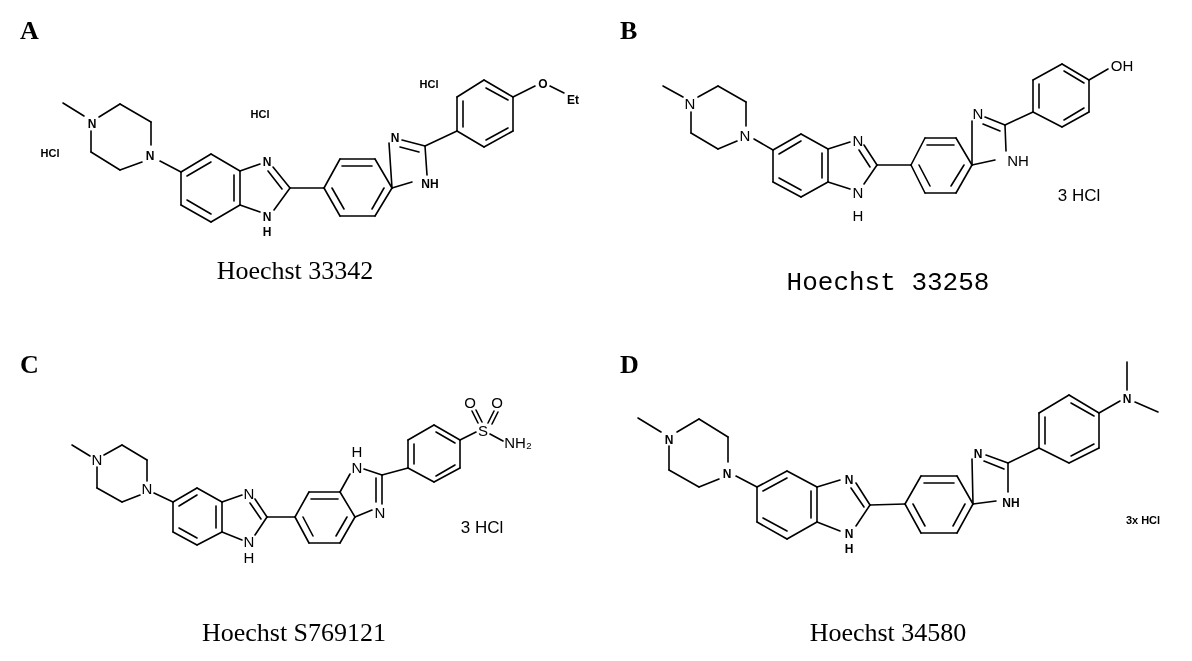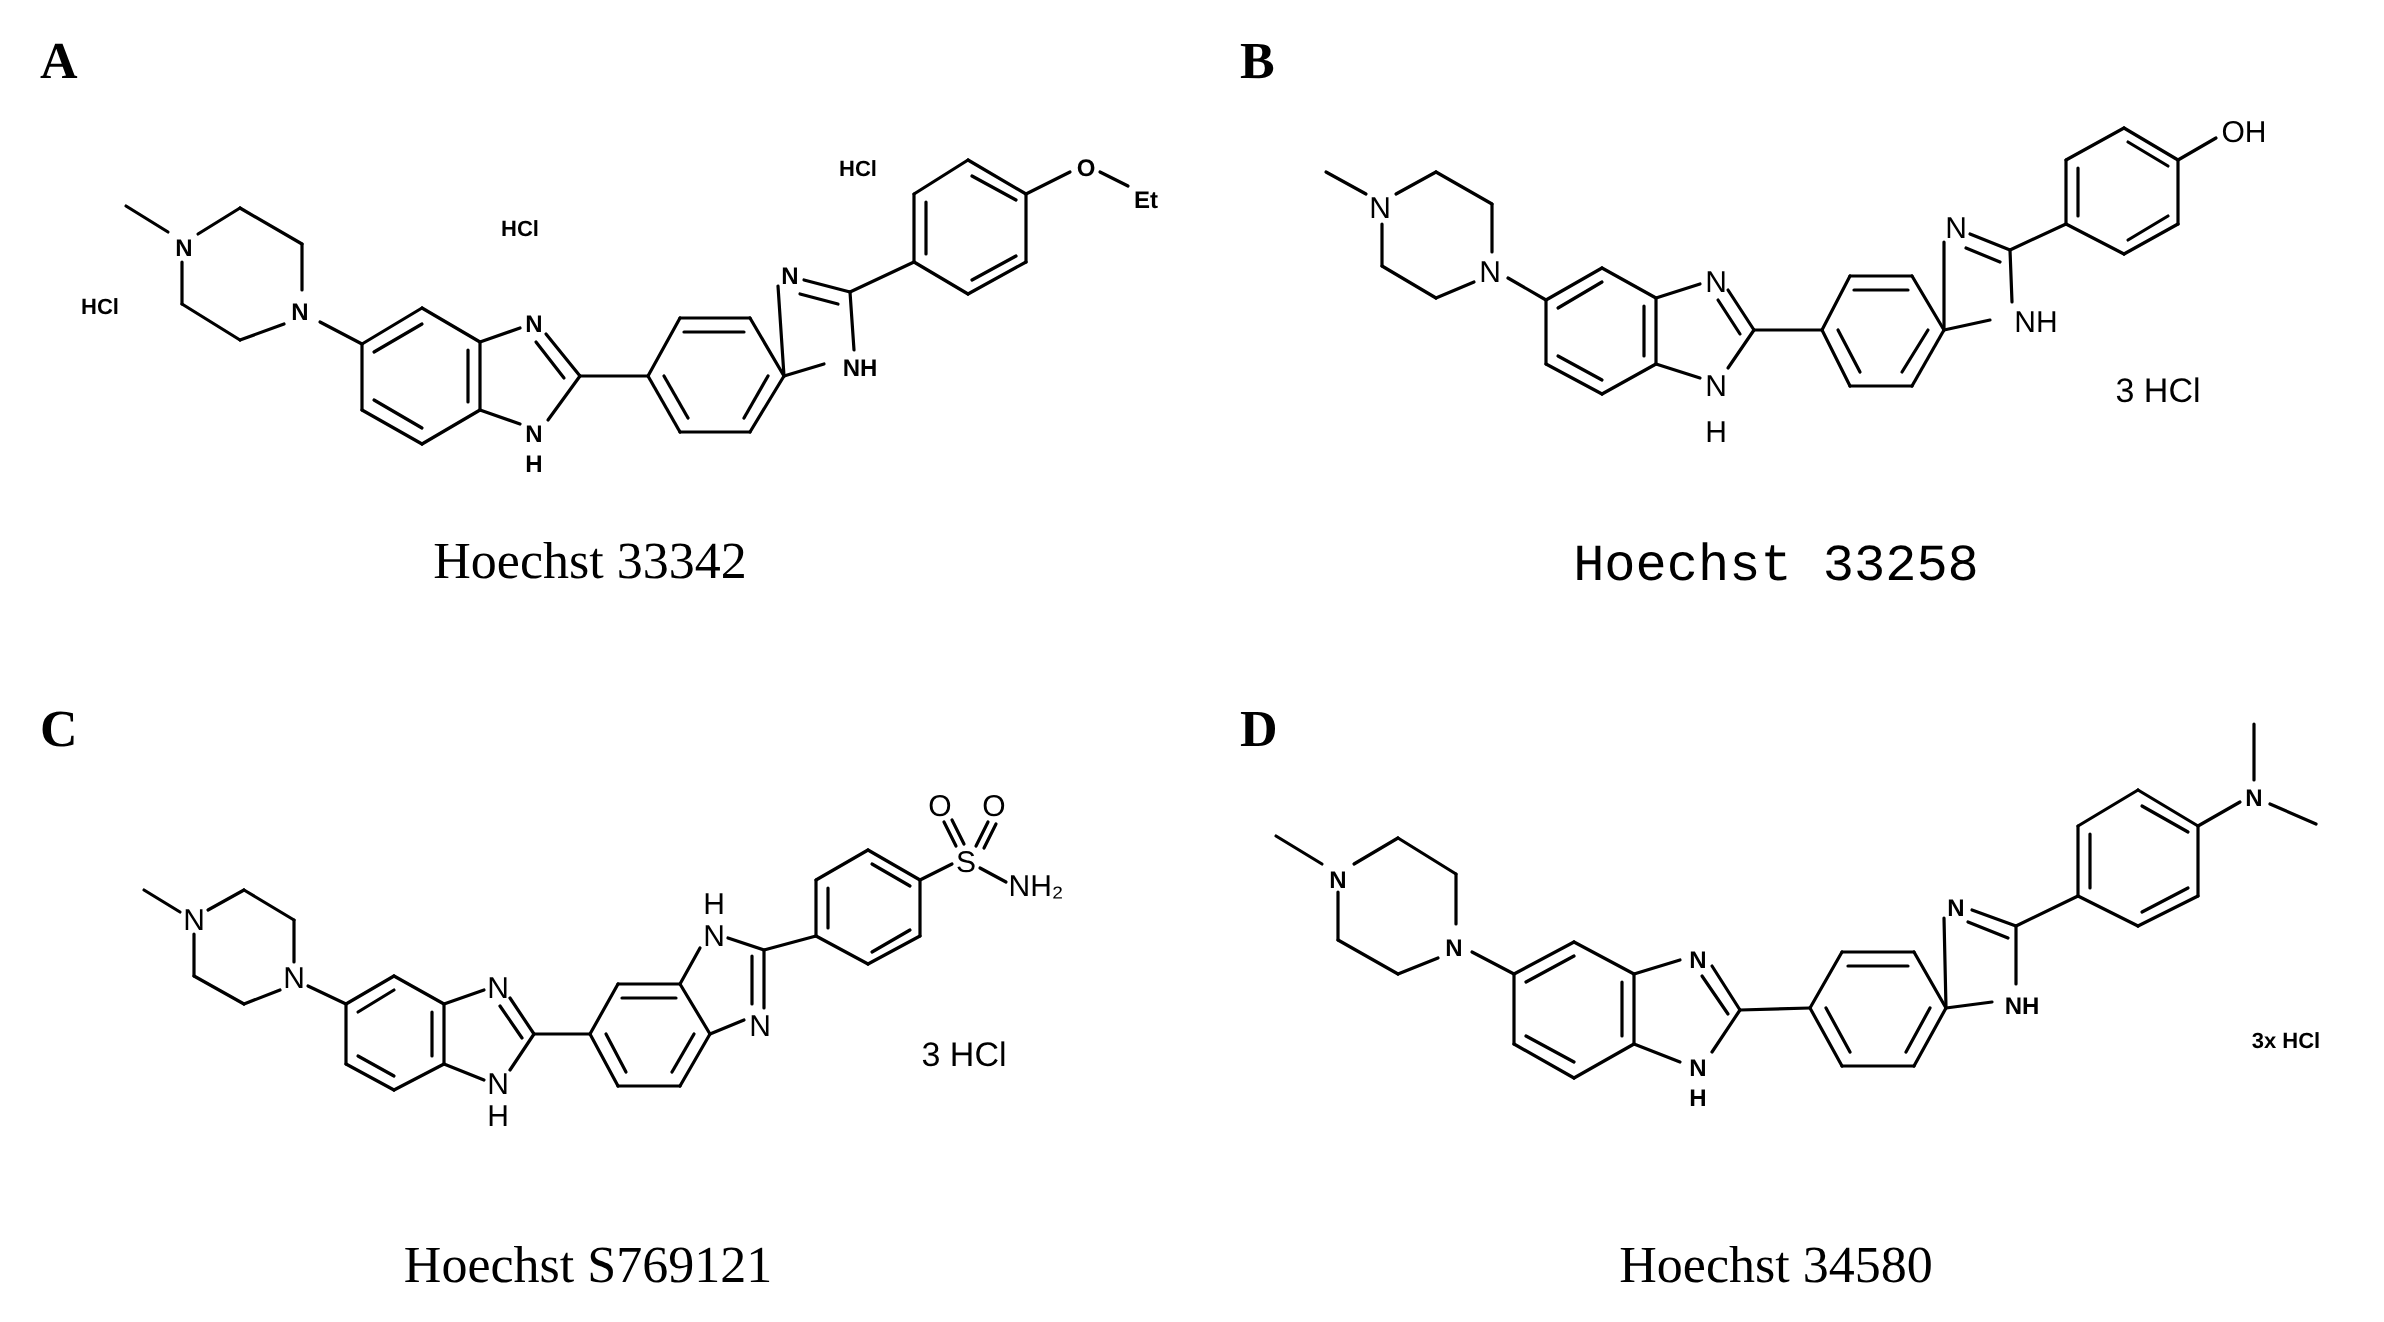--- a/index.html
+++ b/index.html
@@ -77,21 +77,21 @@
         <text x="267" y="221" text-anchor="middle" class="atom-label small">N</text>
         <text x="267" y="236" text-anchor="middle" class="atom-label small">H</text>
         <text x="395" y="142" text-anchor="middle" class="atom-label small">N</text>
         <text x="430" y="188" text-anchor="middle" class="atom-label small">NH</text>
         <text x="543" y="88" text-anchor="middle" class="atom-label small">O</text>
         <text x="573" y="104" text-anchor="middle" class="atom-label small">Et</text>
         <text x="50" y="157" text-anchor="middle" class="salt-label small">HCl</text>
         <text x="260" y="118" text-anchor="middle" class="salt-label small">HCl</text>
         <text x="429" y="88" text-anchor="middle" class="salt-label small">HCl</text>
       </svg>
-    <div class="caption" style="left: 295px; top: 268px; text-align: center;">Hoechst 33342</div>
+    <div class="caption" style="left: 295px; top: 258px; text-align: center;">Hoechst 33342</div>
   </div>
   <div id="panel-B">
     <div class="panel-letter" style="left: 620px; top: 18px;">B</div>
     <svg class="mol" viewBox="0 0 1192 661">
         <line x1="663" y1="86" x2="683" y2="97"></line>
         <line x1="698" y1="97" x2="718" y2="86"></line>
         <line x1="718" y1="86" x2="746" y2="102"></line>
         <line x1="746" y1="102" x2="746" y2="126"></line>
         <line x1="737" y1="141" x2="718" y2="149"></line>
         <line x1="718" y1="149" x2="691" y2="133"></line>

